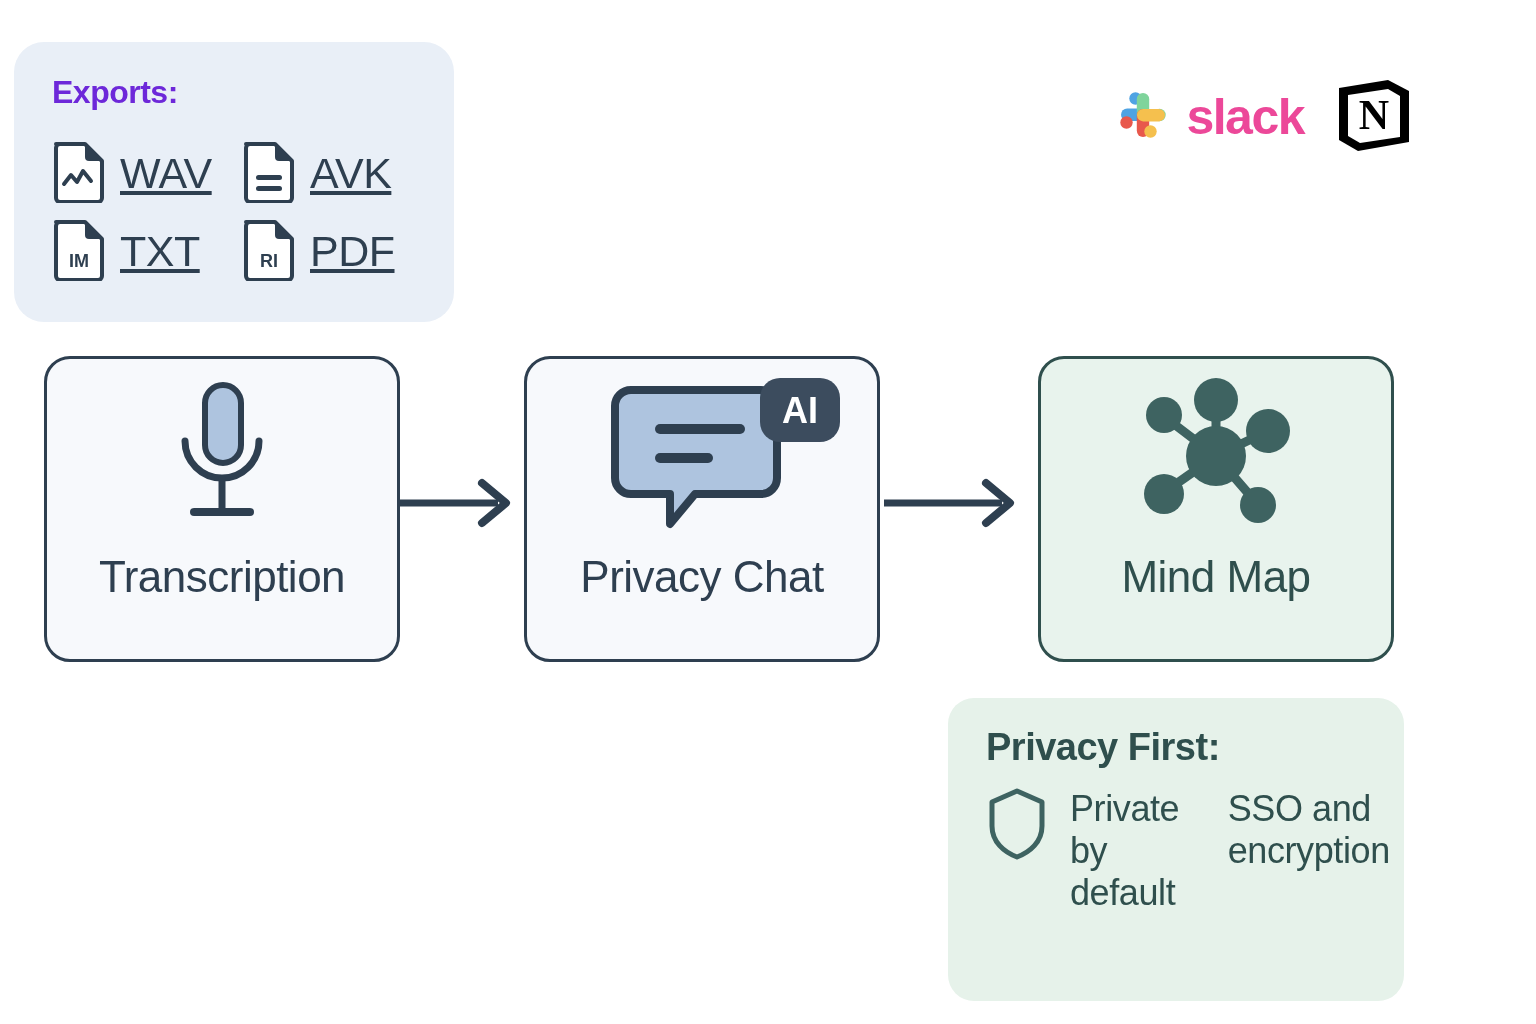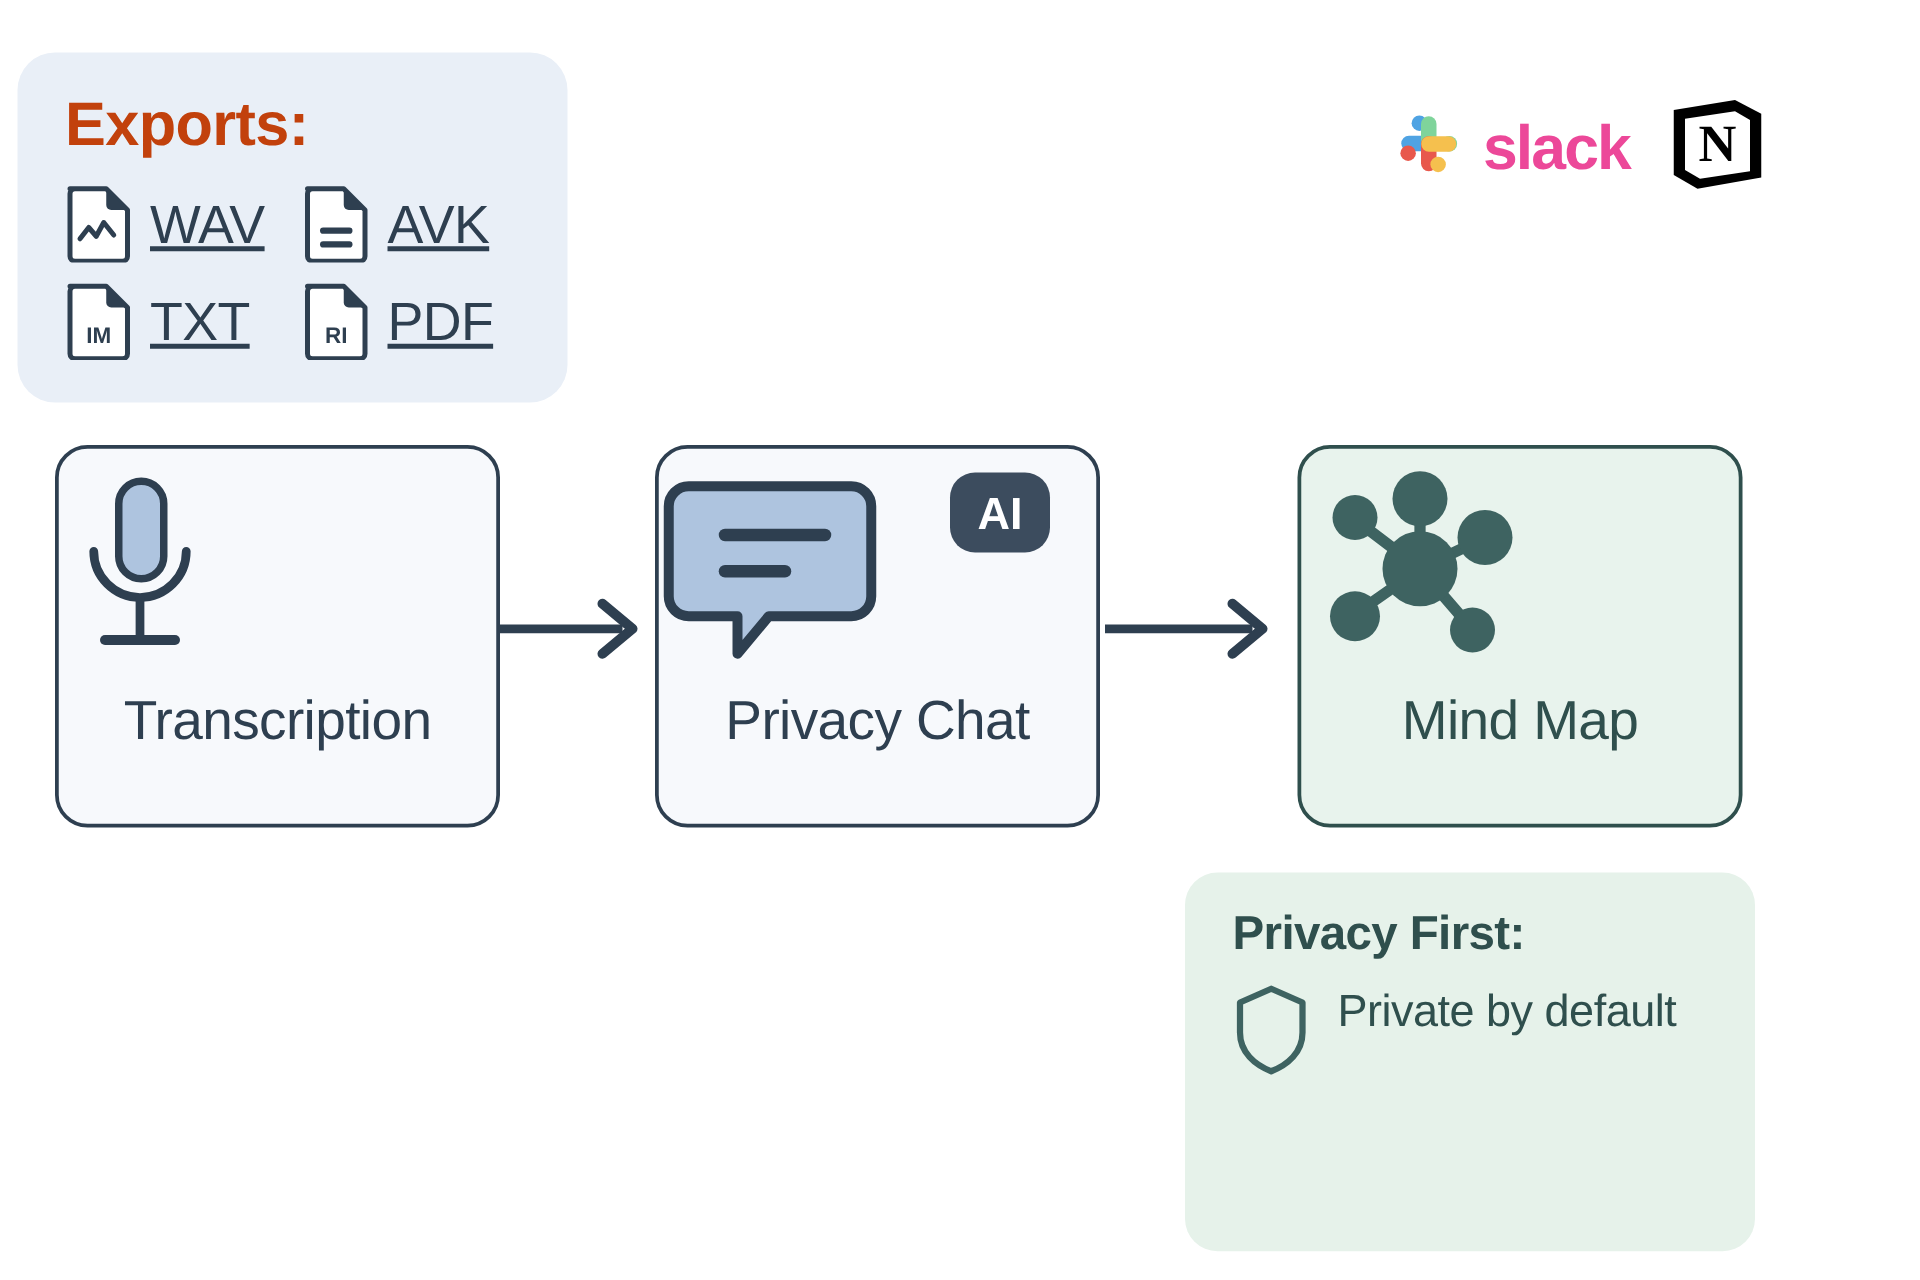--- a/index.html
+++ b/index.html
@@ -22,26 +22,26 @@
     left: 14px;
     top: 42px;
     width: 440px;
     height: 280px;
     background: #e9eff7;
     border-radius: 30px;
     box-sizing: border-box;
     padding: 34px 0 0 38px;
   }
   #exports-title {
-    font-size: 49px;
+    font-size: 32px;
     font-weight: 700;
-    color: #c2410c;
+    color: #6d28d9;
     letter-spacing: -0.5px;
     line-height: 1;
-    margin-bottom: 16px;
+    margin-bottom: 26px;
   }
   #exports-grid {
     display: grid;
     grid-template-columns: 190px 190px;
     grid-template-rows: 78px 78px;
     align-items: center;
     text-decoration: underline;
   }
   .export-item {
     display: flex;
@@ -101,21 +101,21 @@
     border: 3px solid #2f4f4d;
   }
   #card-transcription { left: 44px; }
   #card-shadow-chat  { left: 524px; }
   #card-mind-map     { left: 1038px; }
 
   .card-art {
     height: 196px;
     display: flex;
     align-items: center;
-    justify-content: flex-start;
+    justify-content: center;
     position: relative;
     width: 100%;
   }
   .card-label {
     font-size: 44px;
     font-weight: 400;
     letter-spacing: -0.5px;
     line-height: 1;
     color: #2e3f50;
   }
@@ -332,15 +332,16 @@
 <div id="privacy-panel">
   <div id="privacy-title">Privacy First:</div>
   <div id="privacy-body">
     <span>
       <svg width="62" height="76" viewBox="0 0 62 76">
         <path d="M31 5 L56 16 V40 C56 56 44 66 31 71 C18 66 6 56 6 40 V16 Z" fill="none" stroke="#3e6361" stroke-width="5" stroke-linejoin="round"></path>
       </svg>
     </span>
     <div id="privacy-lines">
       <div class="privacy-line">Private by default</div>
+      <div class="privacy-line">SSO and encryption</div>
     </div>
   </div>
 </div>
 
 </body></html>

